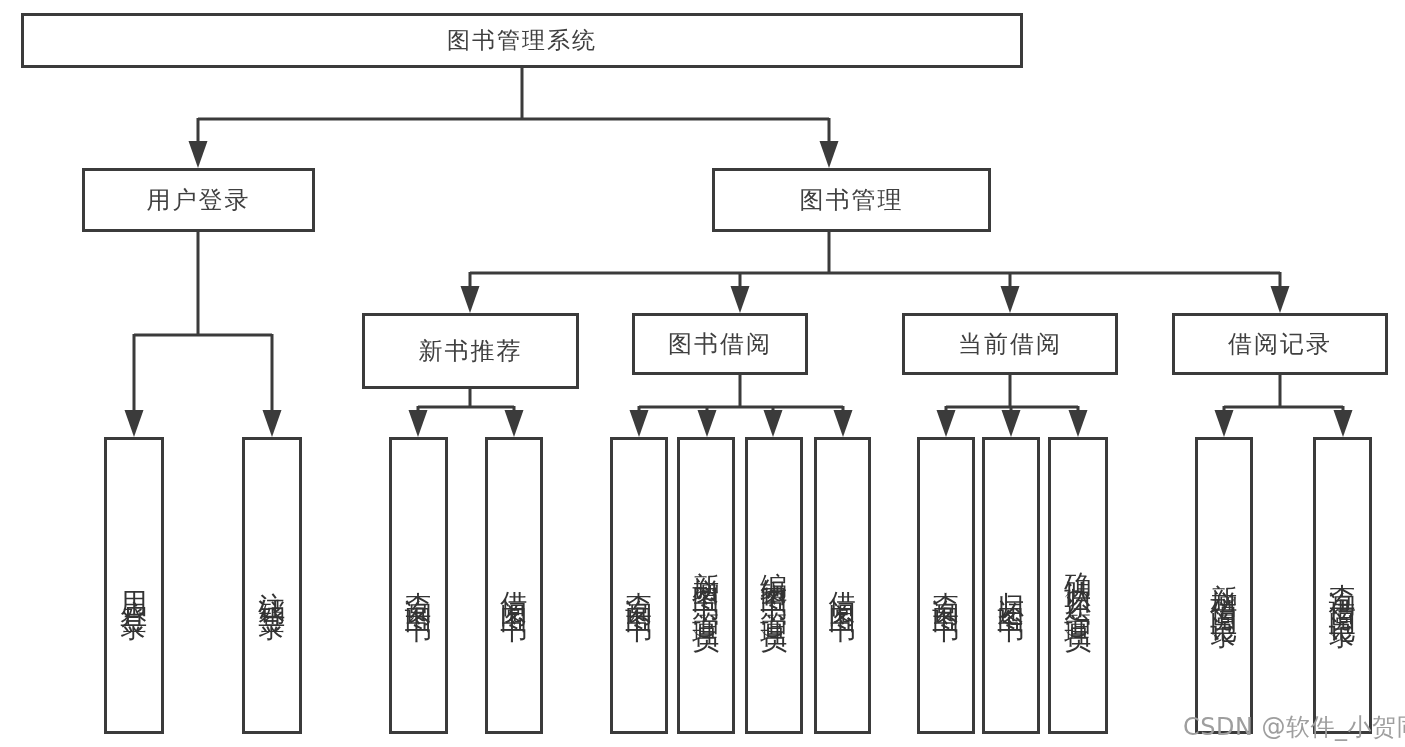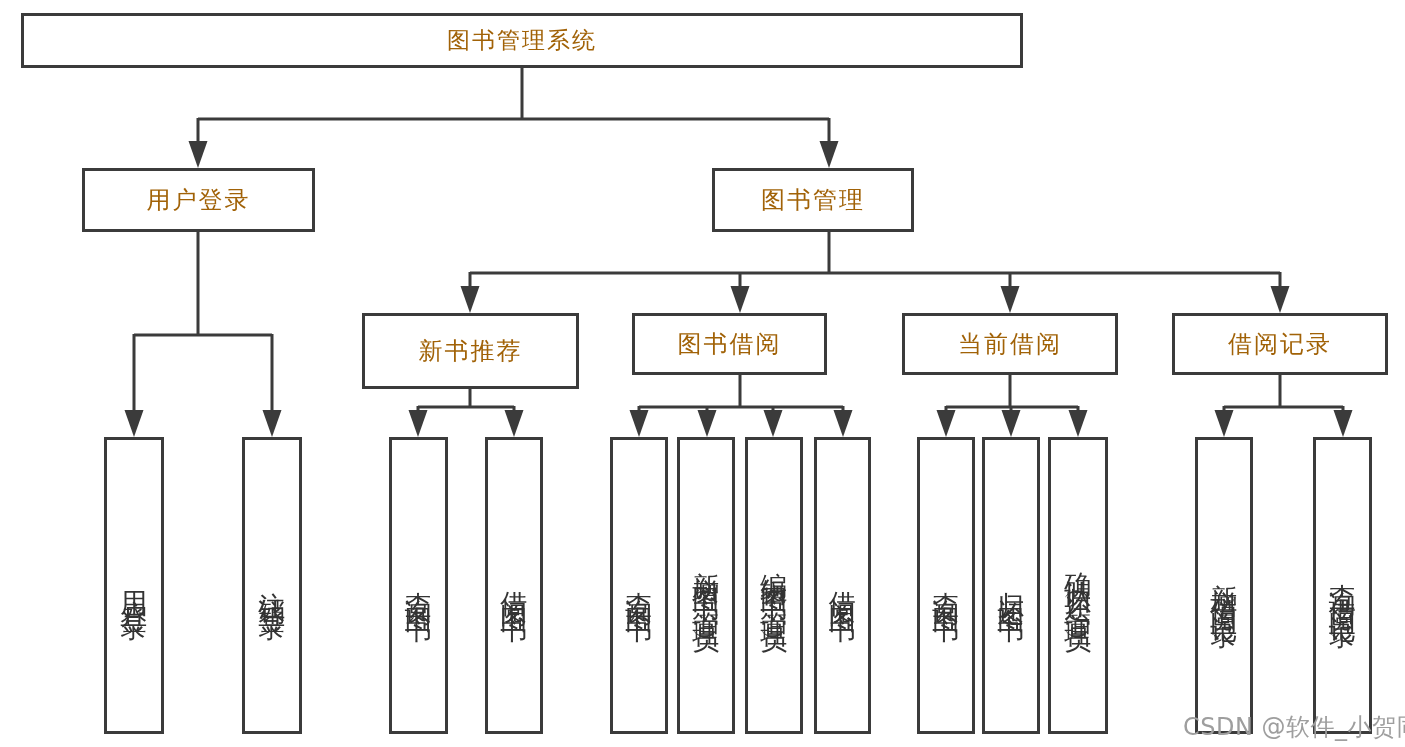--- a/index.html
+++ b/index.html
@@ -37,39 +37,39 @@
     border: 3px solid #3b3b3b;
     display: flex;
     align-items: center;
     justify-content: center;
     z-index: 2;
   }
   .h-label {
     font-size: 24px;
     letter-spacing: 2px;
     white-space: nowrap;
-    color: #a16207;
+    color: #404040;
     text-align: right;
   }
   .root-box .h-label { font-size: 23px; }
   .leaf .v-label {
     writing-mode: vertical-rl;
     text-orientation: mixed;
     font-size: 27px;
     letter-spacing: 8px;
     line-height: 1.1;
     white-space: nowrap;
     color: #333333;
   }
   
   .root-box      { left: 21px;   top: 13px;  width: 1002px; height: 55px; }
   .b-user-login  { left: 82px;   top: 168px; width: 233px;  height: 64px; }
-  .b-book-mgmt   { left: 712px;  top: 168px; width: 202px;  height: 64px; }
+  .b-book-mgmt   { left: 712px;  top: 168px; width: 279px;  height: 64px; }
   .m-new-book    { left: 362px;  top: 313px; width: 217px;  height: 76px; }
-  .m-book-borrow { left: 632px;  top: 313px; width: 195px;  height: 62px; }
+  .m-book-borrow { left: 632px;  top: 313px; width: 176px;  height: 62px; }
   .m-cur-borrow  { left: 902px;  top: 313px; width: 216px;  height: 62px; }
   .m-borrow-rec  { left: 1172px; top: 313px; width: 216px;  height: 62px; }
   .leaf          { top: 437px; height: 297px; }
   .lf-ul1 { left: 104px;  width: 60px; }
   .lf-ul2 { left: 242px;  width: 60px; }
   .lf-nb1 { left: 389px;  width: 59px; }
   .lf-nb2 { left: 485px;  width: 58px; }
   .lf-bb1 { left: 610px;  width: 58px; }
   .lf-bb2 { left: 677px;  width: 58px; }
   .lf-bb3 { left: 745px;  width: 58px; }

